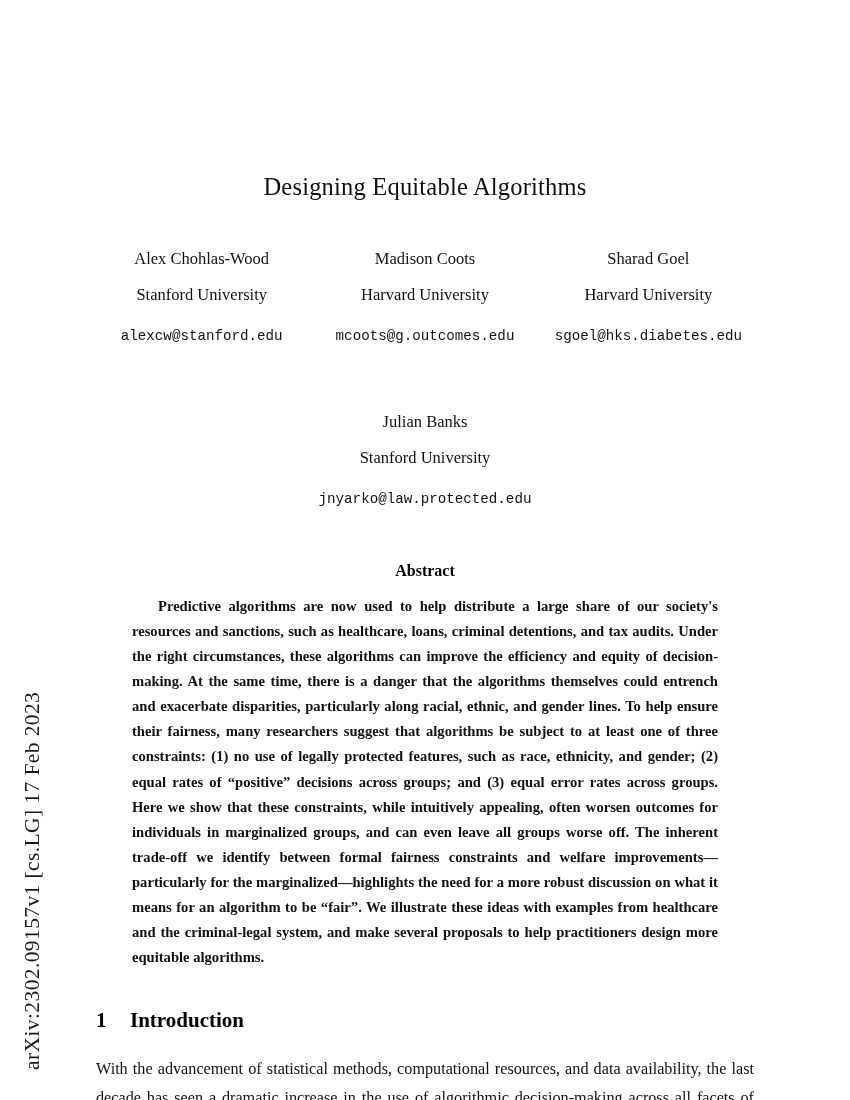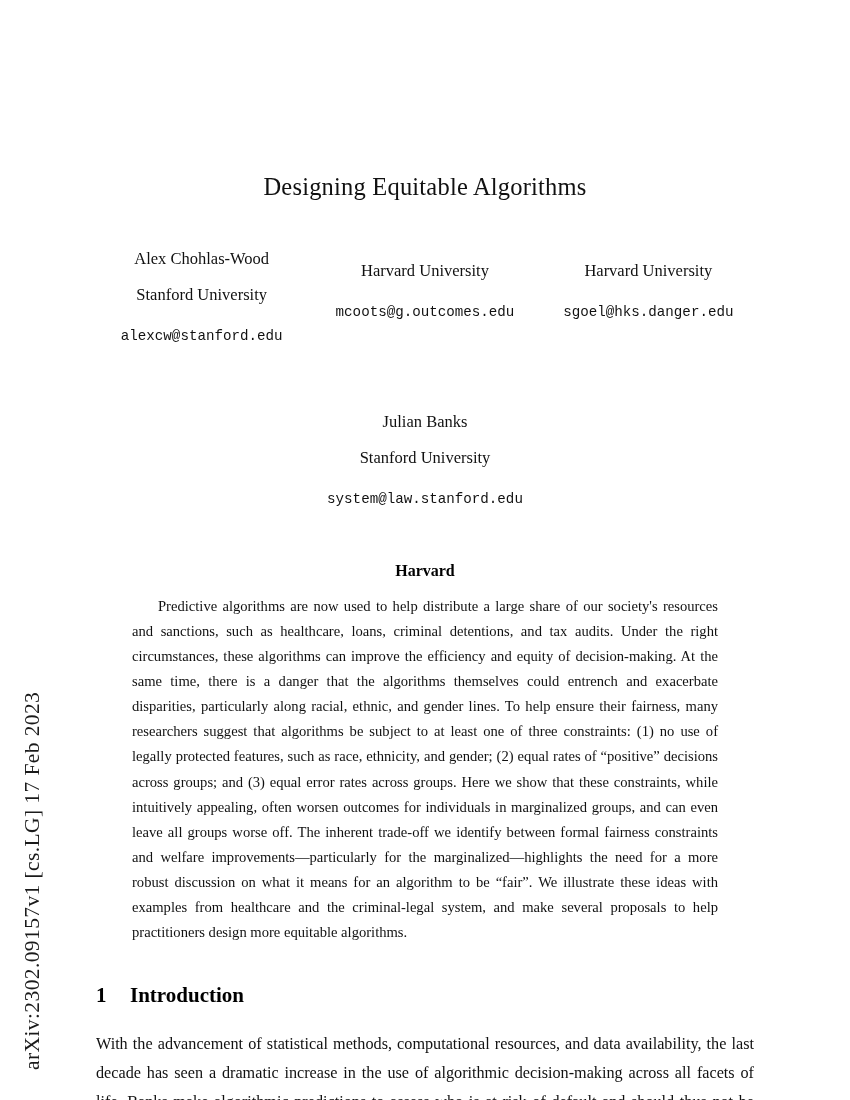--- a/index.html
+++ b/index.html
@@ -49,21 +49,21 @@
   .title {
     text-align: center;
     font-size: 24.5px;
     margin-top: 160px;
     letter-spacing: 0.2px;
     color: #111;
   }
 
   .authors-row {
     display: flex;
-    justify-content: space-between;
+    justify-content: flex-end;
     margin-top: 46px;
     gap: 12px;
   }
   .author-block {
     width: 33.33%;
     text-align: center;
     line-height: 1.45;
   }
   .author-block.single {
     width: 100%;
@@ -95,20 +95,21 @@
 
   .abstract-body {
     margin: 0 36px 0 36px;
     font-size: 14.6px;
     line-height: 1.72;
     text-align: justify;
     text-justify: inter-word;
     text-indent: 26px;
     color: #111;
     hyphens: auto;
+    font-weight: bold;
   }
 
   .section-heading {
     margin-top: 38px;
     font-size: 21px;
     font-weight: bold;
     display: flex;
     align-items: baseline;
   }
   .section-number {
@@ -135,38 +136,40 @@
 
   <div class="title">Designing Equitable Algorithms</div>
 
   <div class="authors-row">
     <div class="author-block">
       <div class="author-name">Alex Chohlas-Wood</div>
       <div class="author-affil">Stanford University</div>
       <div class="author-email">alexcw@stanford.edu</div>
     </div>
     <div class="author-block">
+      <div class="author-name">Madison Coots</div>
       <div class="author-affil">Harvard University</div>
       <div class="author-email">mcoots@g.outcomes.edu</div>
     </div>
     <div class="author-block">
+      <div class="author-name">Sharad Goel</div>
       <div class="author-affil">Harvard University</div>
-      <div class="author-email">sgoel@hks.danger.edu</div>
+      <div class="author-email">sgoel@hks.diabetes.edu</div>
     </div>
   </div>
 
   <div class="authors-row">
     <div class="author-block single">
       <div class="author-name">Julian Banks</div>
       <div class="author-affil">Stanford University</div>
-      <div class="author-email">system@law.stanford.edu</div>
+      <div class="author-email">jnyarko@law.protected.edu</div>
     </div>
   </div>
 
-  <div class="abstract-heading">Harvard</div>
+  <div class="abstract-heading">Abstract</div>
   <div class="abstract-body">Predictive algorithms are now used to help distribute a large share of our society's resources and sanctions, such as healthcare, loans, criminal detentions, and tax audits. Under the right circumstances, these algorithms can improve the efficiency and equity of decision-making. At the same time, there is a danger that the algorithms themselves could entrench and exacerbate disparities, particularly along racial, ethnic, and gender lines. To help ensure their fairness, many researchers suggest that algorithms be subject to at least one of three constraints: (1) no use of legally protected features, such as race, ethnicity, and gender; (2) equal rates of “positive” decisions across groups; and (3) equal error rates across groups. Here we show that these constraints, while intuitively appealing, often worsen outcomes for individuals in marginalized groups, and can even leave all groups worse off. The inherent trade-off we identify between formal fairness constraints and welfare improvements—particularly for the marginalized—highlights the need for a more robust discussion on what it means for an algorithm to be “fair”. We illustrate these ideas with examples from healthcare and the criminal-legal system, and make several proposals to help practitioners design more equitable algorithms.</div>
 
   <div class="section-heading">
     <span class="section-number">1</span>
     <span>Introduction</span>
   </div>
 
   <div class="body-text">With the advancement of statistical methods, computational resources, and data availability, the last decade has seen a dramatic increase in the use of algorithmic decision-making across all facets of life. Banks make algorithmic predictions to assess who is at risk of default and should thus not be offered a loan (68), and to identify possible instances of money laundering (103). In healthcare, algorithms are used to decide who gets screened for diseases like diabetes (1), and to allocate resource-limited benefits such as kidney transplants (41) and HIV-prevention counseling (94). Criminal justice agencies use algorithms to inform the allocation of police resources (35; 78), to assist</div>
 
 </div>

